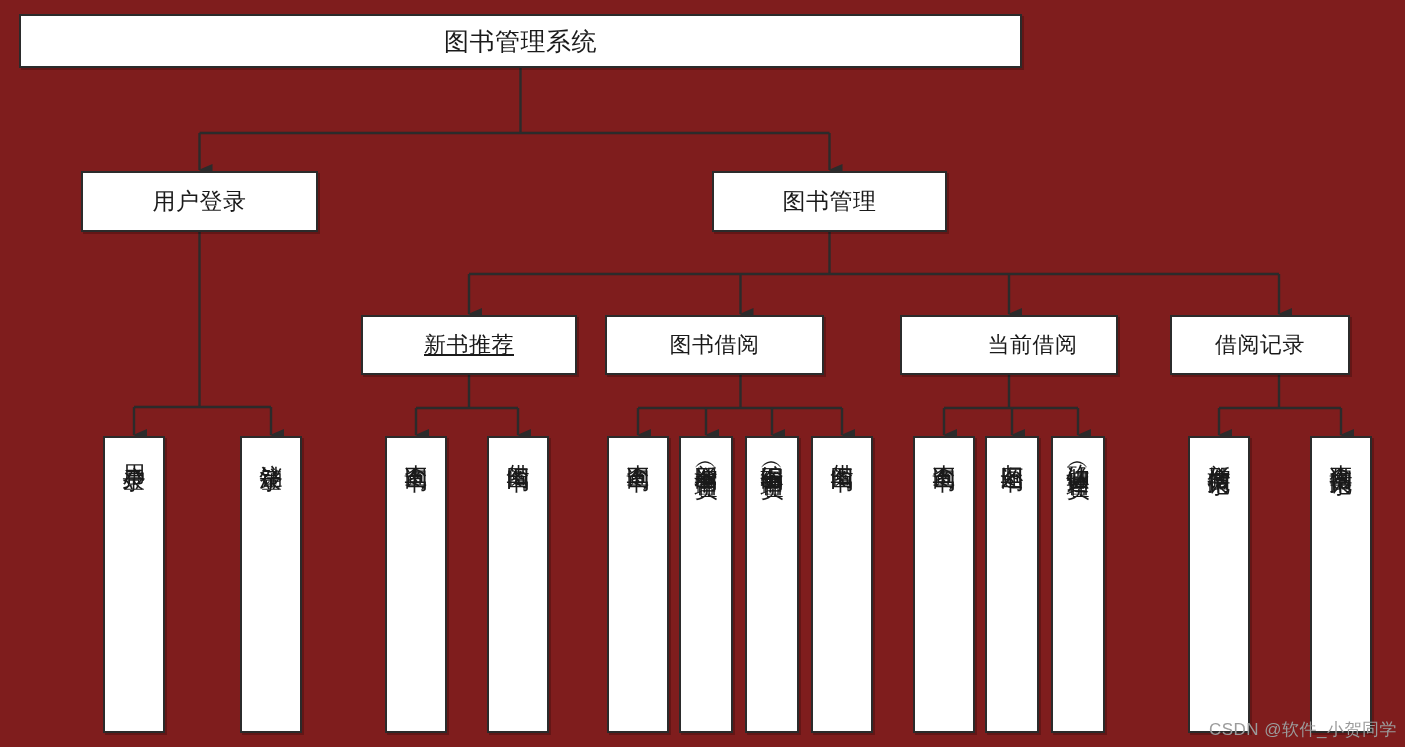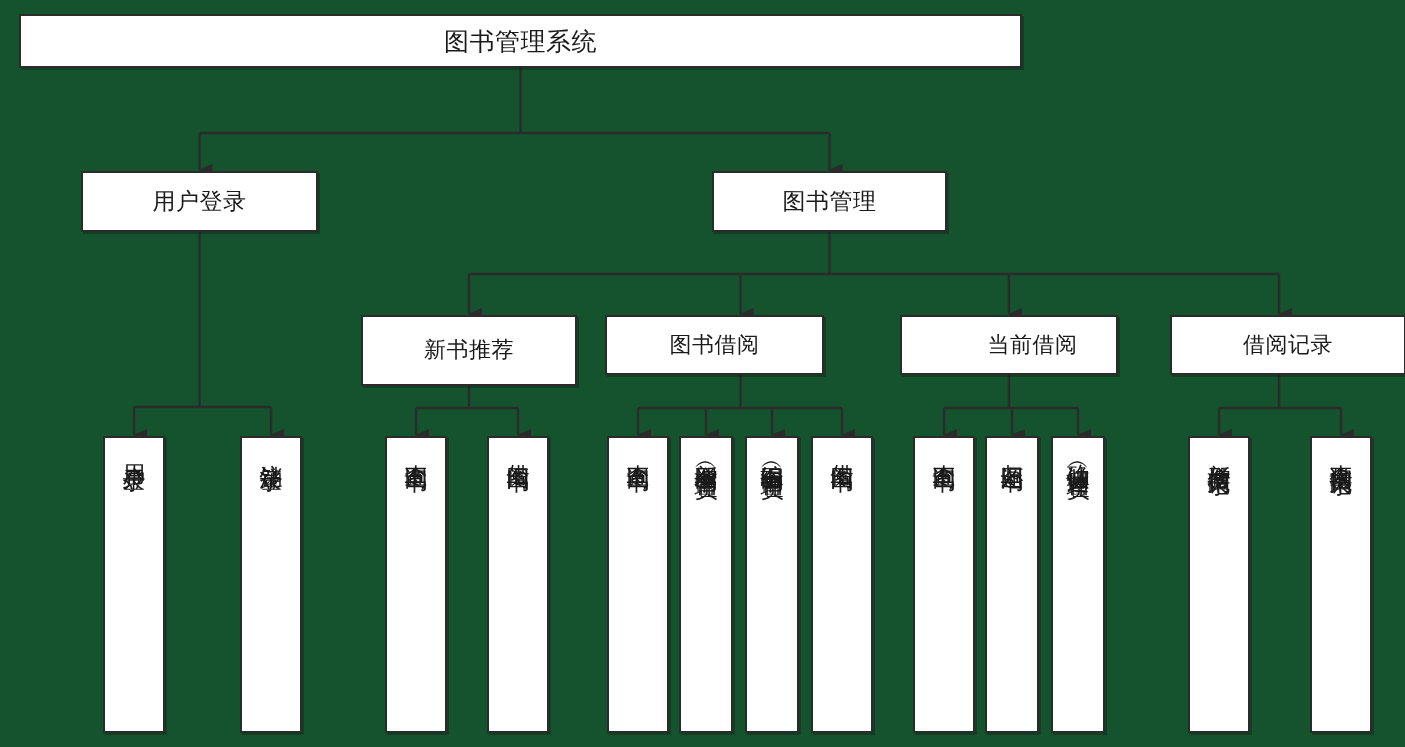--- a/index.html
+++ b/index.html
@@ -8,21 +8,21 @@
     padding: 0;
     background: #ffffff;
   }
   body {
     font-family: "Liberation Sans", "DejaVu Sans", sans-serif;
   }
   #canvas {
     position: relative;
     width: 1405px;
     height: 747px;
-    background: #14532d;
+    background: #7f1d1d;
     overflow: hidden;
   }
   #edges {
     position: absolute;
     left: 0;
     top: 0;
     width: 1405px;
     height: 747px;
     pointer-events: none;
   }
@@ -127,30 +127,30 @@
   <div id="nodes-layer">
       <div class="node horiz root" style="left: 19px; top: 14px; width: 1003px; height: 54px;">
         <span class="label">图书管理系统</span>
       </div>
       <div class="node horiz tier2" style="left: 81px; top: 171px; width: 237px; height: 61px;">
         <span class="label">用户登录</span>
       </div>
       <div class="node horiz tier2" style="left: 712px; top: 171px; width: 235px; height: 61px;">
         <span class="label">图书管理</span>
       </div>
-      <div class="node horiz tier3" style="left: 361px; top: 315px; width: 216px; height: 71px;">
+      <div class="node horiz tier3" style="left: 361px; top: 315px; width: 216px; height: 60px; text-decoration: underline;">
         <span class="label">新书推荐</span>
       </div>
       <div class="node horiz tier3" style="left: 605px; top: 315px; width: 219px; height: 60px;">
         <span class="label">图书借阅</span>
       </div>
       <div class="node horiz tier3" style="left: 900px; top: 315px; width: 218px; height: 60px; padding-left: 47px;">
         <span class="label">当前借阅</span>
       </div>
-      <div class="node horiz tier3" style="left: 1170px; top: 315px; width: 236px; height: 60px;">
+      <div class="node horiz tier3" style="left: 1170px; top: 315px; width: 180px; height: 60px;">
         <span class="label">借阅记录</span>
       </div>
       <div class="node leaf" style="left: 103px; top: 436px; width: 62px; height: 297px;">
         <span class="label">用户登录</span>
       </div>
       <div class="node leaf" style="left: 240px; top: 436px; width: 62px; height: 297px;">
         <span class="label">注销登录</span>
       </div>
       <div class="node leaf" style="left: 385px; top: 436px; width: 62px; height: 297px;">
         <span class="label">查询图书</span>
@@ -180,13 +180,14 @@
         <span class="label">确认归还（管理员）</span>
       </div>
       <div class="node leaf" style="left: 1188px; top: 436px; width: 62px; height: 297px;">
         <span class="label">新增借阅记录</span>
       </div>
       <div class="node leaf" style="left: 1310px; top: 436px; width: 62px; height: 297px;">
         <span class="label">查询借阅记录</span>
       </div>
     </div>
 
+  <div id="watermark">CSDN @软件_小贺同学</div>
 </div>
 
 </body></html>

